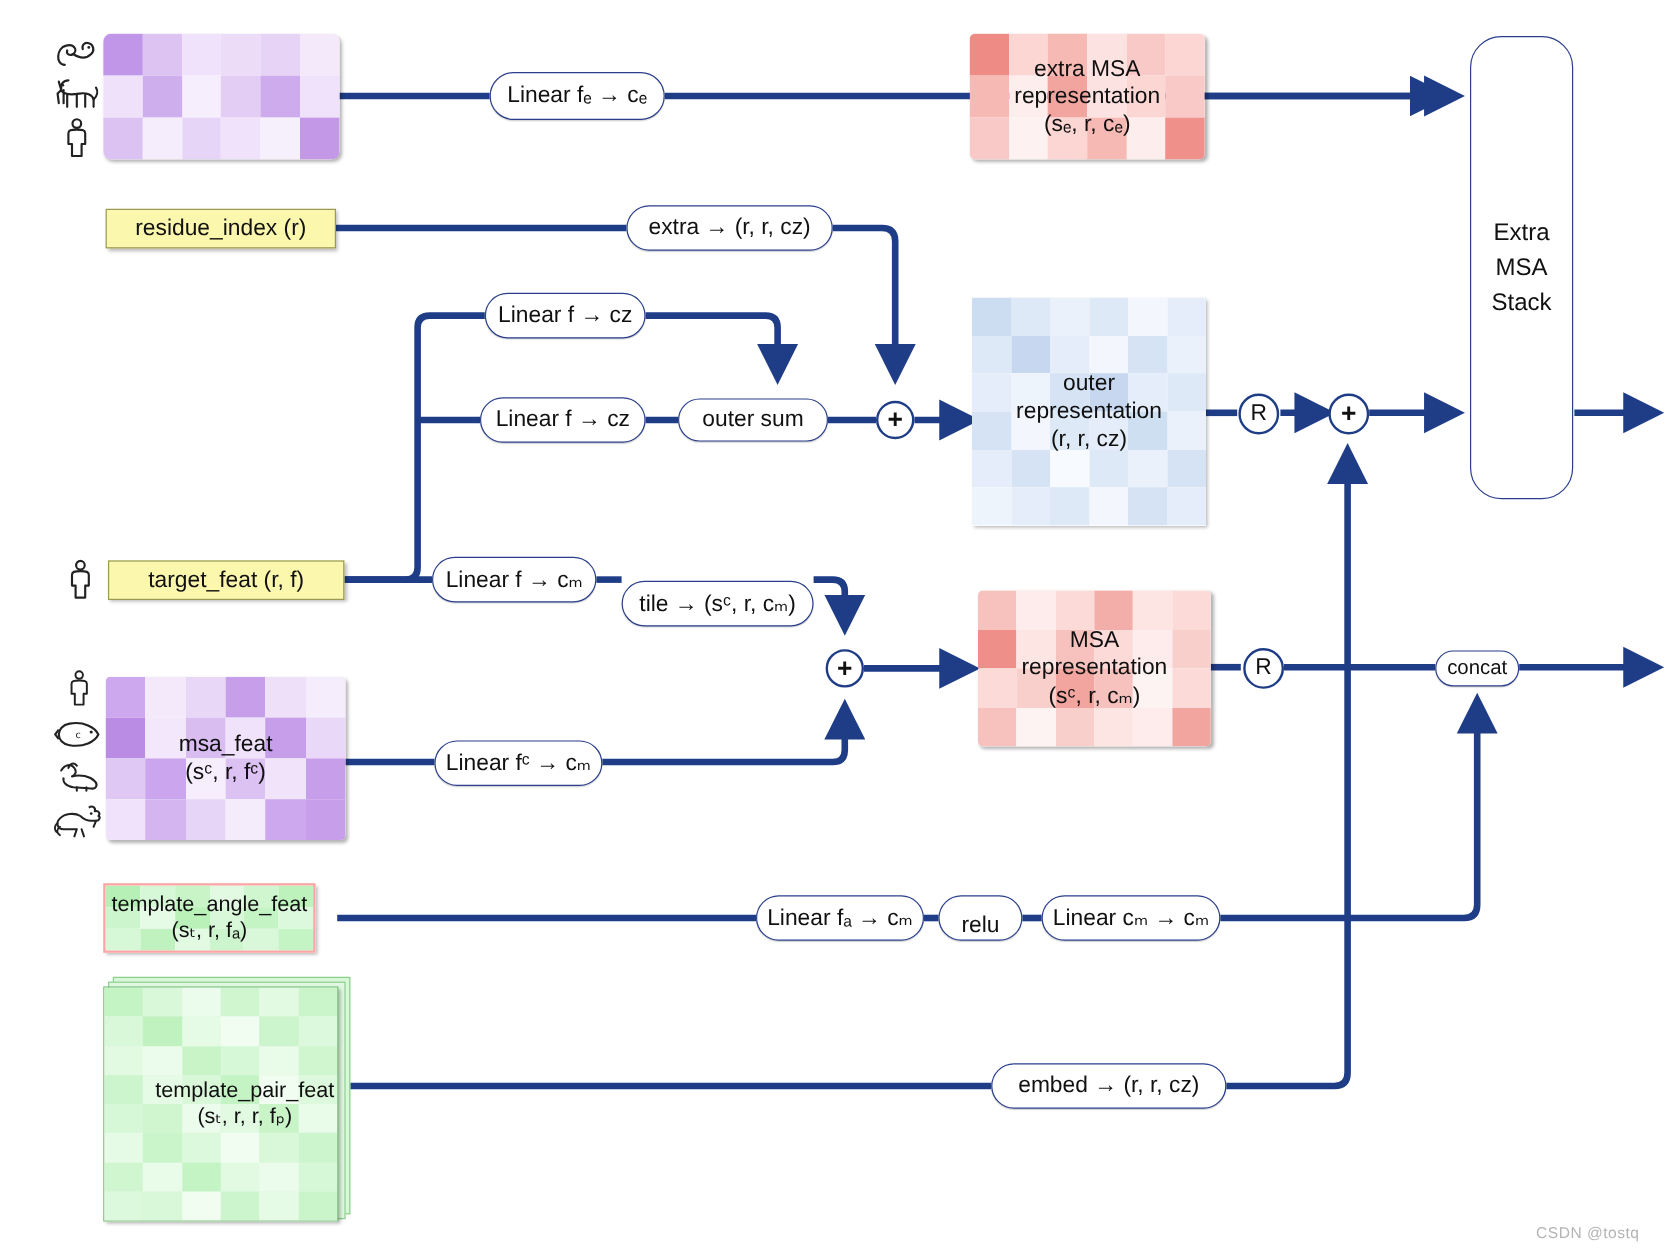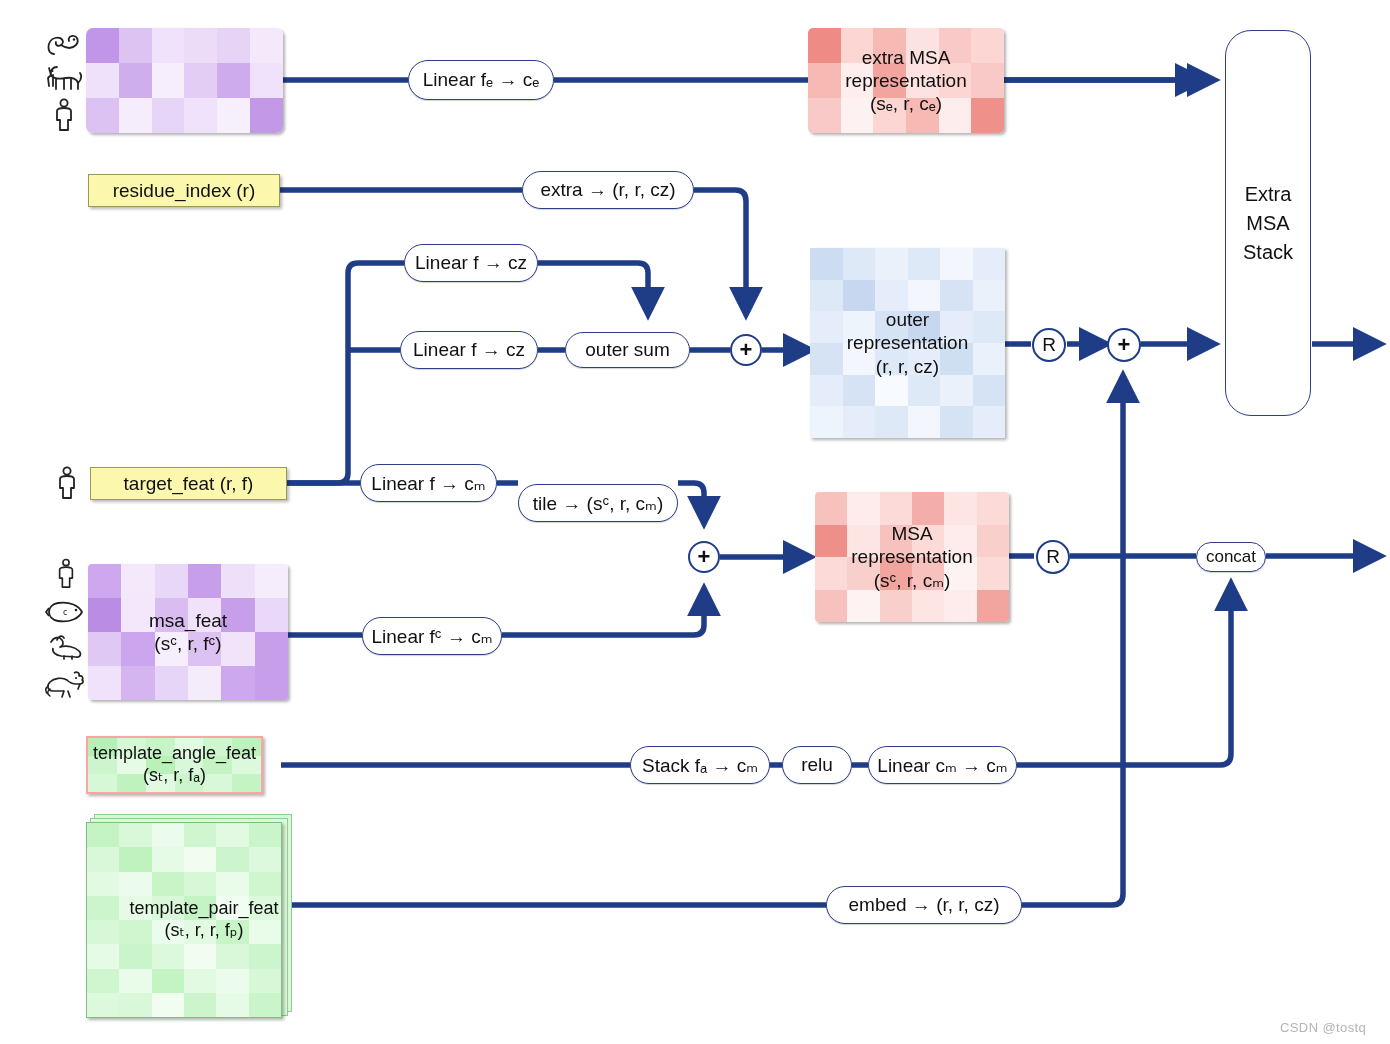--- a/index.html
+++ b/index.html
@@ -445,24 +445,24 @@
 
   <div class="pill" style="left:518px;top:464px;width:160px;height:38px;margin-top:20px;">
     <span>tile → (sᶜ, r, cₘ)</span>
   </div>
 
   <div class="pill" style="left:362px;top:617px;width:140px;height:38px;">
     <span>Linear fᶜ → cₘ</span>
   </div>
 
   <div class="pill" style="left:630px;top:746px;width:140px;height:38px;">
-    <span>Stack fₐ → cₘ</span>
-  </div>
-
-  <div class="pill" style="left:782px;top:746px;width:70px;height:38px;">
+    <span>Linear fₐ → cₘ</span>
+  </div>
+
+  <div class="pill" style="left:782px;top:746px;width:70px;height:38px;align-items:flex-end;">
     <span>relu</span>
   </div>
 
   <div class="pill" style="left:868px;top:746px;width:149px;height:38px;">
     <span>Linear cₘ → cₘ</span>
   </div>
 
   <div class="pill" style="left:826px;top:886px;width:196px;height:38px;">
     <span>embed → (r, r, cᴢ)</span>
   </div>

